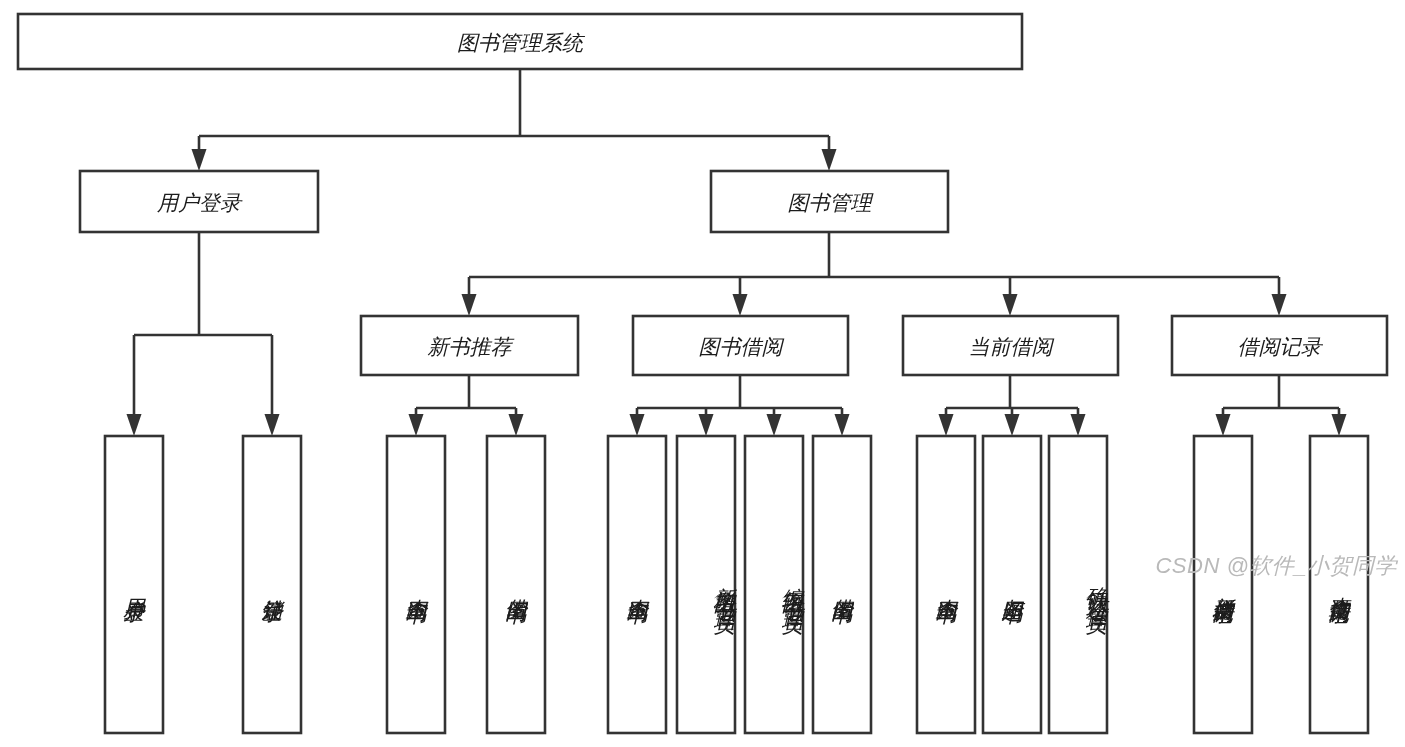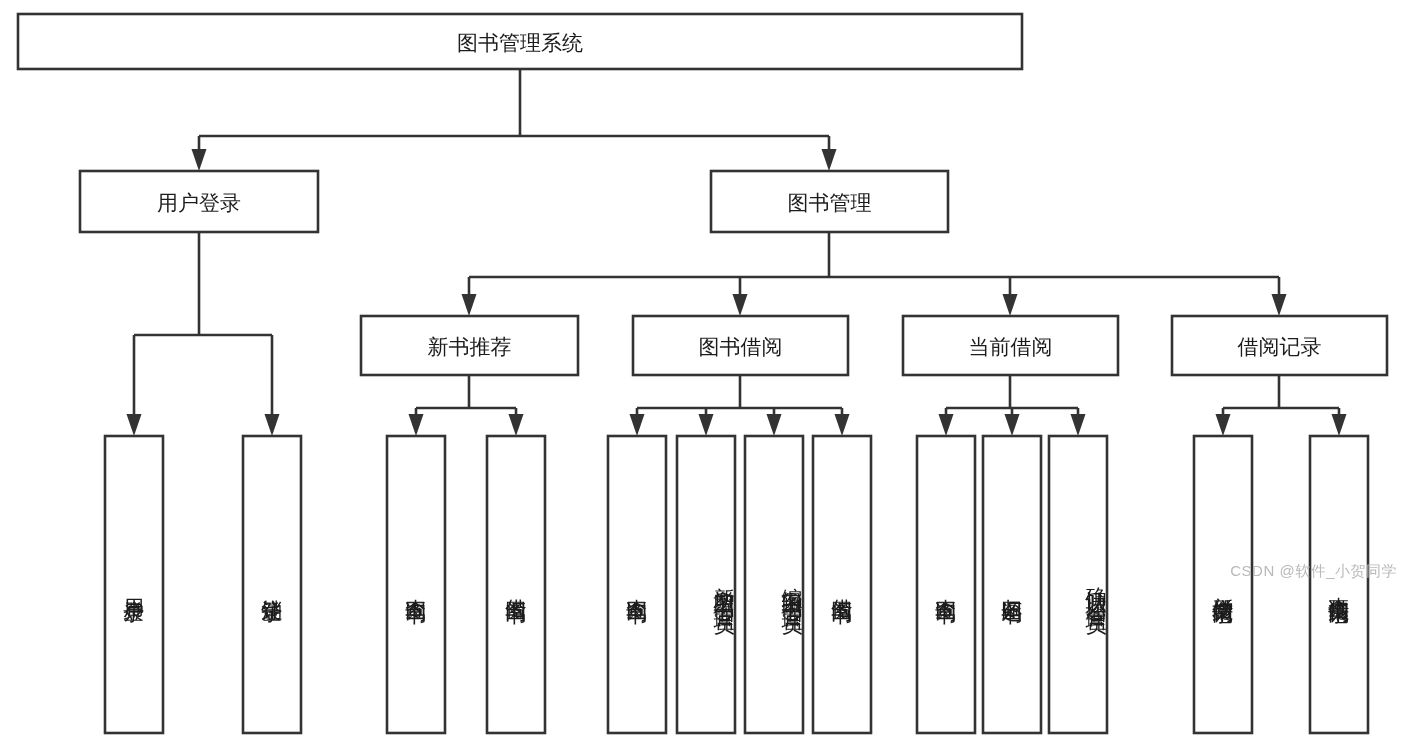--- a/index.html
+++ b/index.html
@@ -11,20 +11,21 @@
     width: 1405px;
     height: 747px;
     font-family: "Liberation Sans", "DejaVu Sans", sans-serif;
     overflow: hidden;
     position: relative;
   }
   #diagram-root {
     position: relative;
     width: 1405px;
     height: 587px;
+    font-style: italic;
   }
   svg.flow-canvas {
     position: absolute;
     left: 0;
     top: 0;
     width: 1405px;
     height: 747px;
     display: block;
   }
   .node-box {
@@ -67,21 +68,21 @@
     justify-content: center;
     text-align: center;
     white-space: nowrap;
     pointer-events: none;
   }
   .watermark {
     position: absolute;
     right: 8px;
     bottom: 6px;
     font-family: "Liberation Sans", "DejaVu Sans", sans-serif;
-    font-size: 15px;
+    font-size: 22px;
     color: #b9b9b9;
     white-space: nowrap;
     letter-spacing: 0.5px;
   }
 </style>
 </head>
 <body>
 
 <div id="diagram-root">
 

